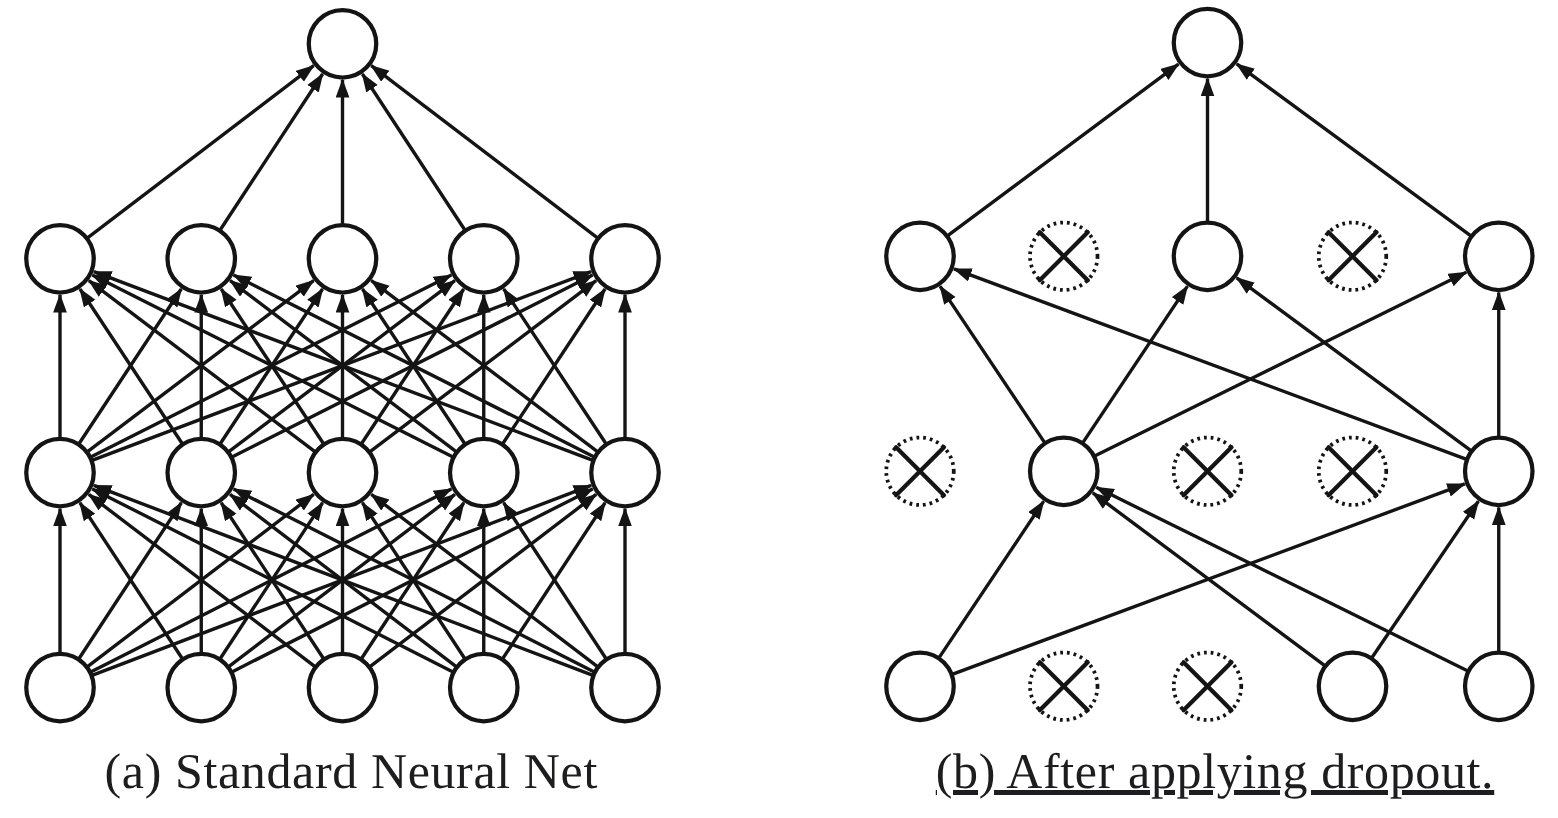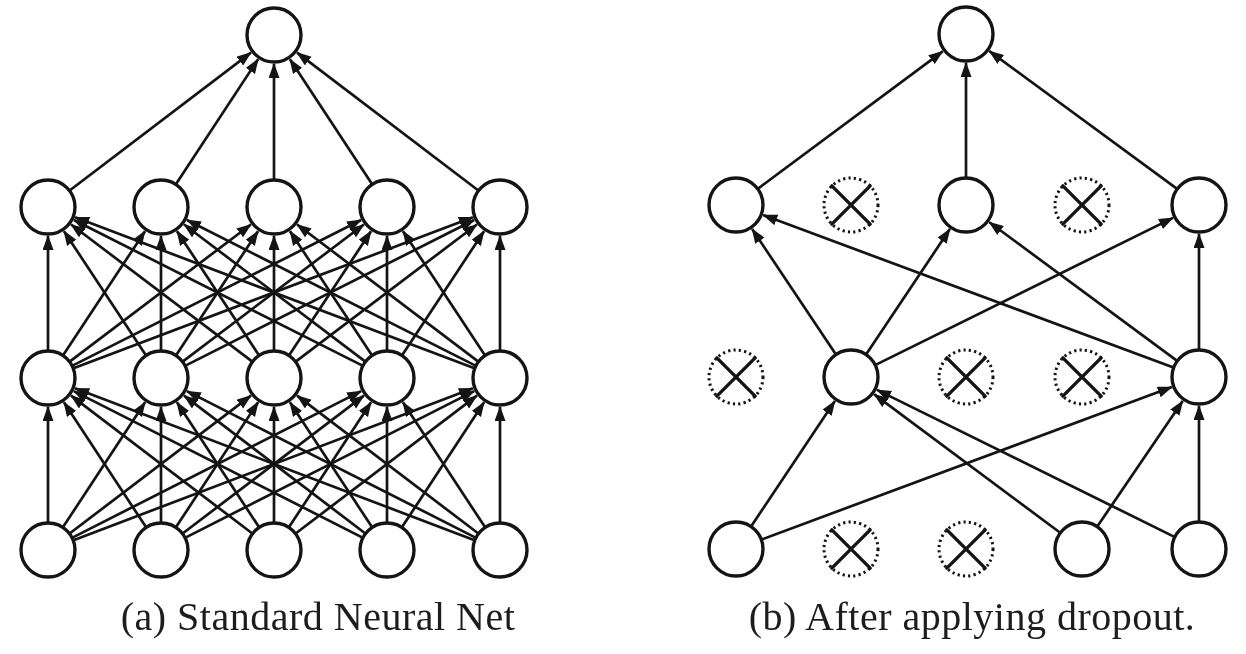--- a/index.html
+++ b/index.html
@@ -178,16 +178,16 @@
             <circle cx="1082" cy="205" r="27" fill="#ffffff" stroke="#141414" stroke-width="3" stroke-dasharray="2.2 3.2"></circle>
             <line x1="1062.83" y1="185.83" x2="1101.17" y2="224.17" stroke="#141414" stroke-width="3.4" stroke-linecap="round"></line>
             <line x1="1062.83" y1="224.17" x2="1101.17" y2="185.83" stroke="#141414" stroke-width="3.4" stroke-linecap="round"></line>
           </g>
           <circle cx="1199" cy="205" r="27" fill="#ffffff" stroke="#141414" stroke-width="3.4"></circle>
           <circle cx="966" cy="34" r="27" fill="#ffffff" stroke="#141414" stroke-width="3.4"></circle>
         </g>
       </g>
   </svg>
 
-  <div class="caption" id="caption-a" style="left: 281px; margin-left: 37px;">(a) Standard Neural Net</div>
+  <div class="caption" id="caption-a" style="left: 281px;">(a) Standard Neural Net</div>
 
-  <div class="caption" id="caption-b" style="left: 972px;">(b) After applying dropout.</div>
+  <div class="caption" id="caption-b" style="left: 972px; text-decoration: underline;">(b) After applying dropout.</div>
 </div>
 
 </body></html>

